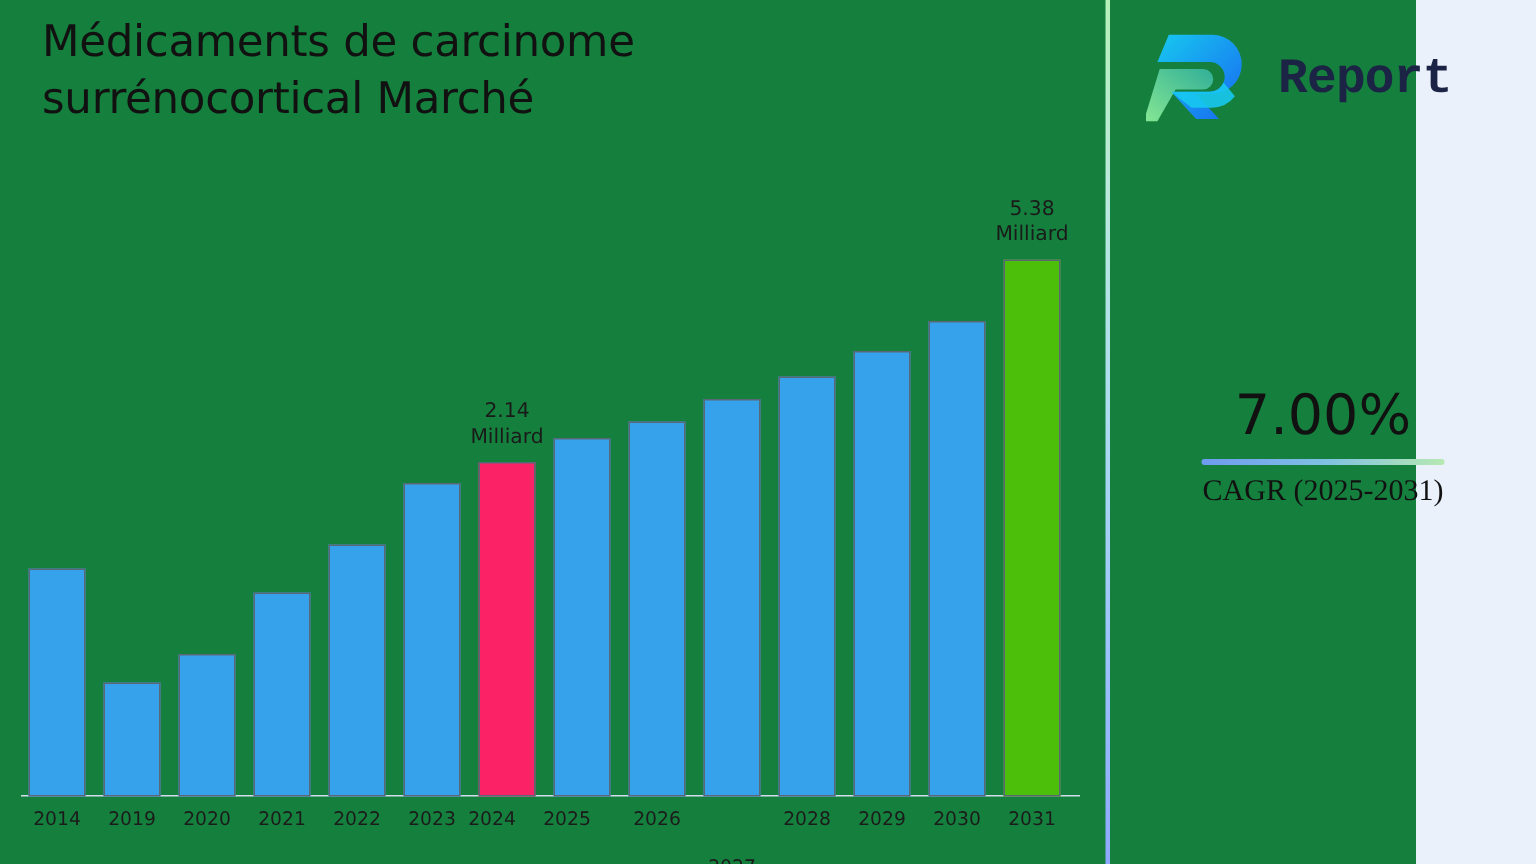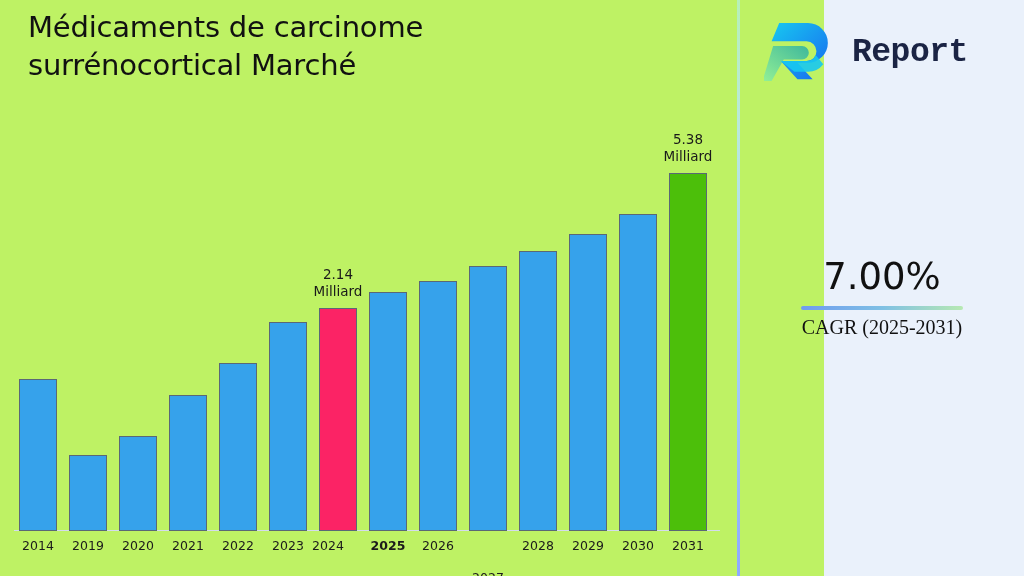--- a/index.html
+++ b/index.html
@@ -9,23 +9,23 @@
   body {
     width: 1024px;
     height: 576px;
     background: #eaf1fb;
     font-family: "DejaVu Sans", "Liberation Sans", sans-serif;
     overflow: hidden;
     position: relative;
   }
   #canvas {
     position: relative;
-    width: 824px;
-    height: 576px;
-    background: #bef264;
+    width: 944px;
+    height: 576px;
+    background: #15803d;
   }
 
   
   #left-panel {
     position: absolute;
     left: 0; top: 0;
     width: 738px; height: 576px;
   }
   #chart-title {
     position: absolute;
@@ -174,21 +174,21 @@
         <div class="x-tick" style="left: 208px;">2022</div>
         <div class="bar blue" style="left: 269px; width: 38px; height: 209.442px; bottom: 45px;"></div>
         <div class="x-tick" style="left: 258px;">2023</div>
         <div class="bar pink" style="left: 319px; width: 38px; height: 222.988px; bottom: 45px;"></div>
         <div class="x-tick" style="left: 298px;">2024</div>
         <div class="bar-value-label" style="left: 292px; top: 266.012px;">
           <div>2.14</div>
           <div>Milliard</div>
         </div>
         <div class="bar blue" style="left: 369px; width: 38px; height: 238.618px; bottom: 45px;"></div>
-        <div class="x-tick" style="left: 358px; font-weight: bold;">2025</div>
+        <div class="x-tick" style="left: 348px;">2025</div>
         <div class="bar blue" style="left: 419px; width: 38px; height: 250.08px; bottom: 45px;"></div>
         <div class="x-tick" style="left: 408px;">2026</div>
         <div class="bar blue" style="left: 469px; width: 38px; height: 264.668px; bottom: 45px;"></div>
         <div class="x-tick" style="left: 458px; margin-top: 32px;">2027</div>
         <div class="bar blue" style="left: 519px; width: 38px; height: 280.298px; bottom: 45px;"></div>
         <div class="x-tick" style="left: 508px;">2028</div>
         <div class="bar blue" style="left: 569px; width: 38px; height: 296.97px; bottom: 45px;"></div>
         <div class="x-tick" style="left: 558px;">2029</div>
         <div class="bar blue" style="left: 619px; width: 38px; height: 316.768px; bottom: 45px;"></div>
         <div class="x-tick" style="left: 608px;">2030</div>

